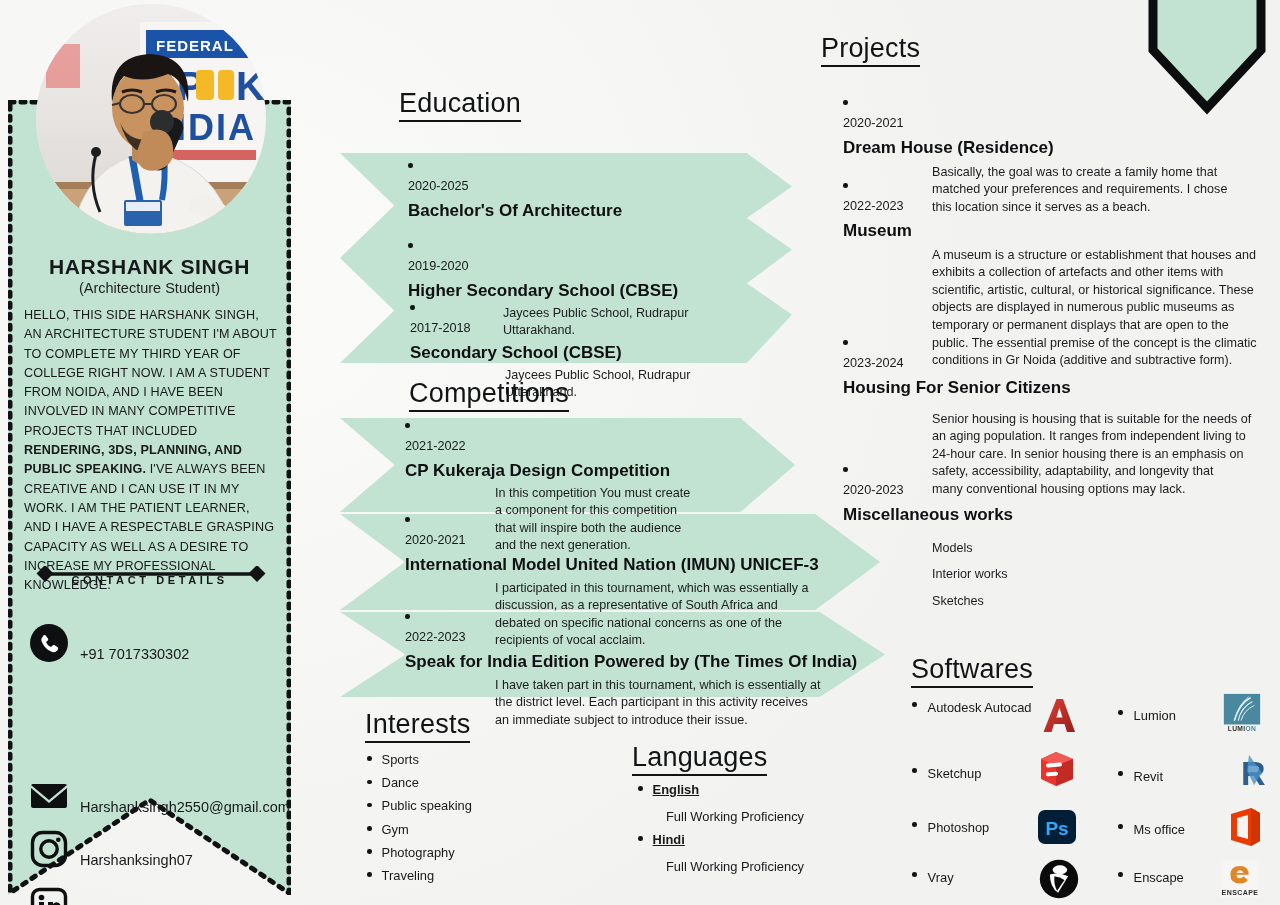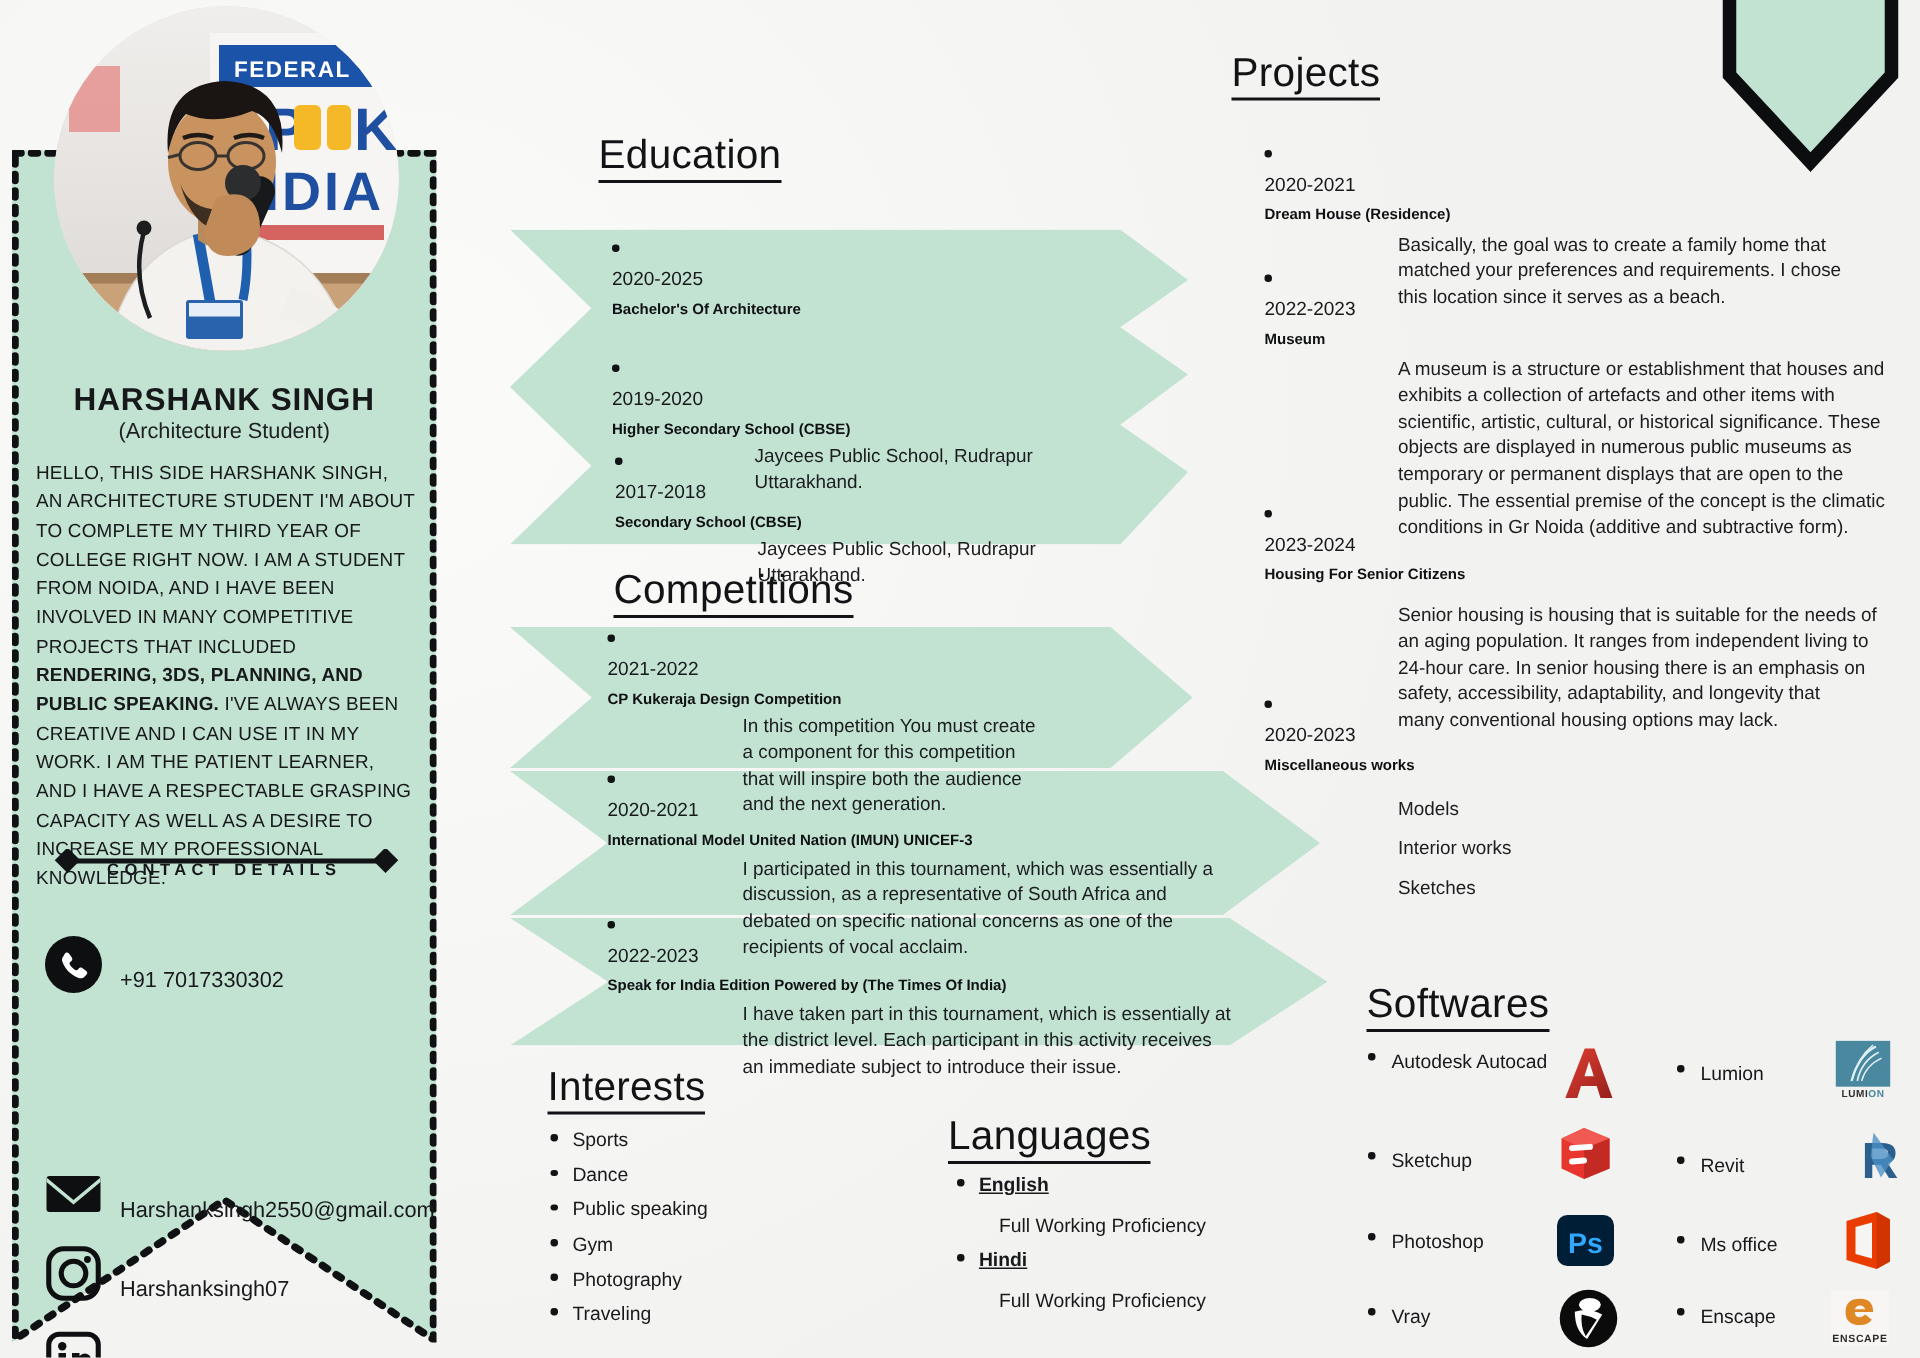--- a/index.html
+++ b/index.html
@@ -102,21 +102,21 @@
   }
 
   
   .entry { position: absolute; }
   .entry-head { display: flex; align-items: baseline; gap: 8px; flex-direction: column; }
   .bullet {
     display:inline-block; width: 4.6px; height: 4.6px; border-radius: 50%;
     background: #111315; flex: 0 0 4.6px; position: relative; top: -3px;
   }
   .years { font-size: 12.7px; color: #17191b; white-space: nowrap; }
-  .etitle { font-size: 10px; font-weight: 700; color: #0e1012; white-space: nowrap; }
+  .etitle { font-size: 17px; font-weight: 700; color: #0e1012; white-space: nowrap; }
   .edesc { font-size: 12.6px; line-height: 17.6px; color: #1b1d1f; }
   .esub  { font-size: 12.6px; line-height: 26.5px; color: #1b1d1f; }
 
   
   .plain-li { display:flex; align-items:baseline; gap: 10px; font-size: 12.9px; color:#17191b; line-height: 23.2px; }
   .lang-li  { display:flex; align-items:baseline; gap: 10px; font-size: 12.9px; color:#17191b; }
   .lang-name { font-weight: 700; text-decoration: underline; }
   .lang-prof { font-size: 12.9px; color:#17191b; }
 
   

